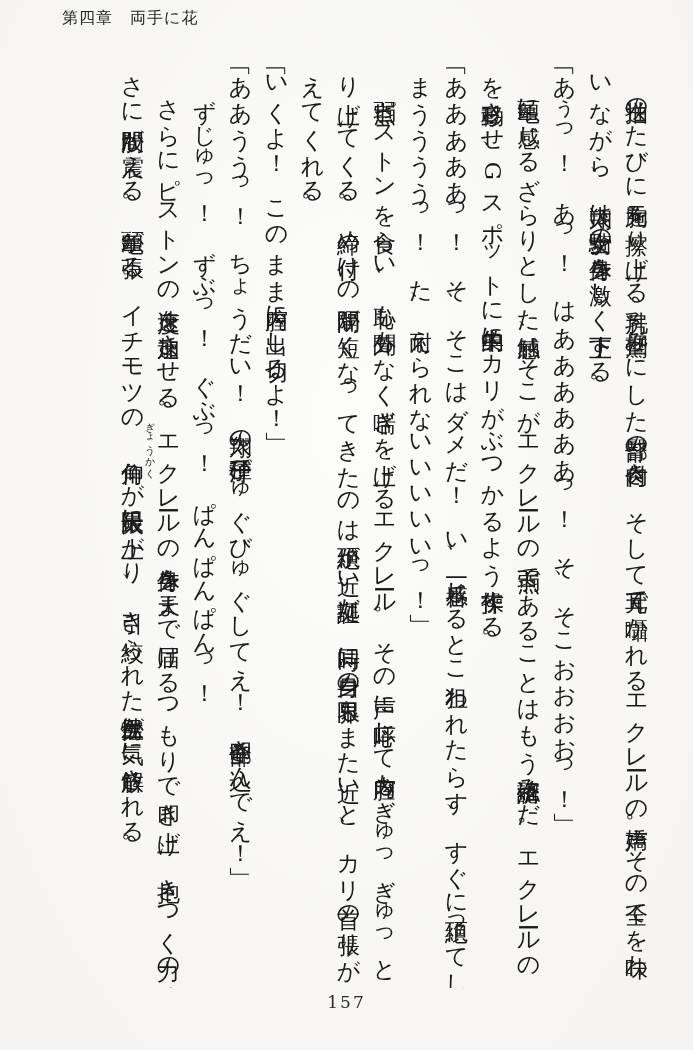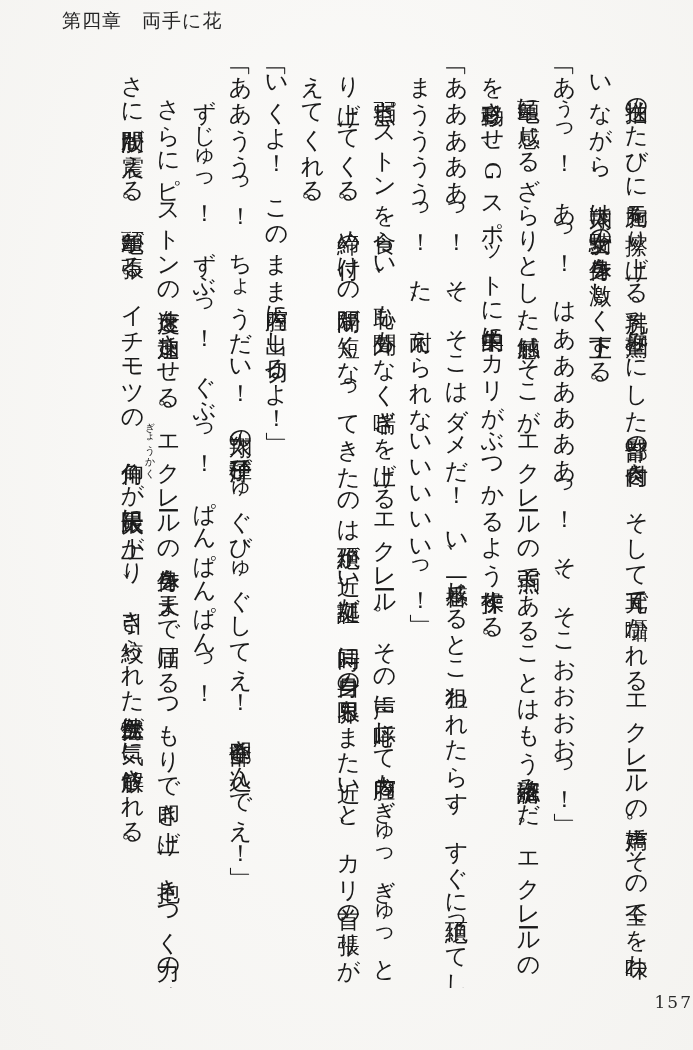--- a/index.html
+++ b/index.html
@@ -19,21 +19,21 @@
     position: absolute;
     inset: 0;
     background:
       radial-gradient(ellipse at 50% 40%, rgba(255,255,255,0.6), rgba(0,0,0,0.015)),
       #f8f7f4;
   }
   .chapter-header {
     position: absolute;
     top: 8px;
     left: 62px;
-    font-size: 19px;
+    font-size: 16px;
     letter-spacing: 1px;
     color: #262626;
     white-space: pre;
   }
   .body-text {
     position: absolute;
     top: 60px;
     right: 38px;
     width: 618px;
     height: 928px;
@@ -59,21 +59,21 @@
   ruby rt {
     font-size: 10px;
     letter-spacing: 0;
     color: #1a1a1a;
   }
   .page-number {
     position: absolute;
     top: 992px;
     left: 0;
     right: 0;
-    text-align: right;
+    text-align: center;
     font-size: 17px;
     letter-spacing: 2px;
     color: #2a2a2a;
   }
 </style>
 </head>
 <body>
 
 <div class="page">
 

